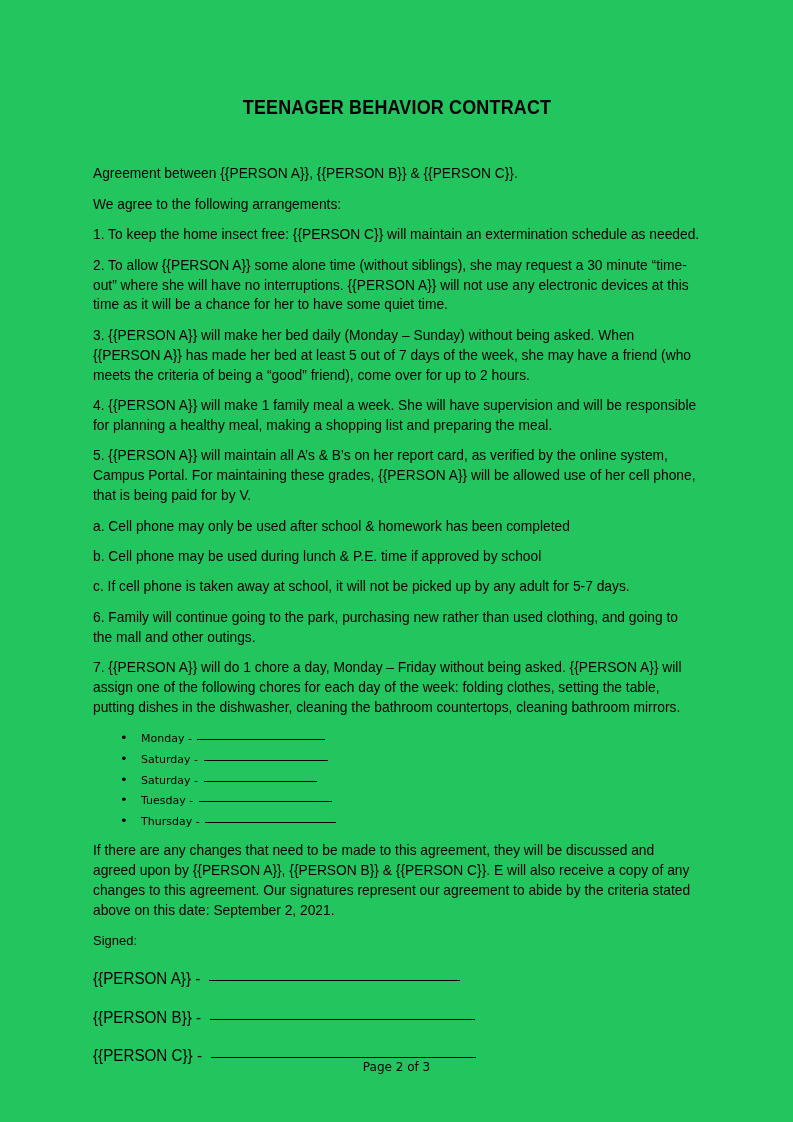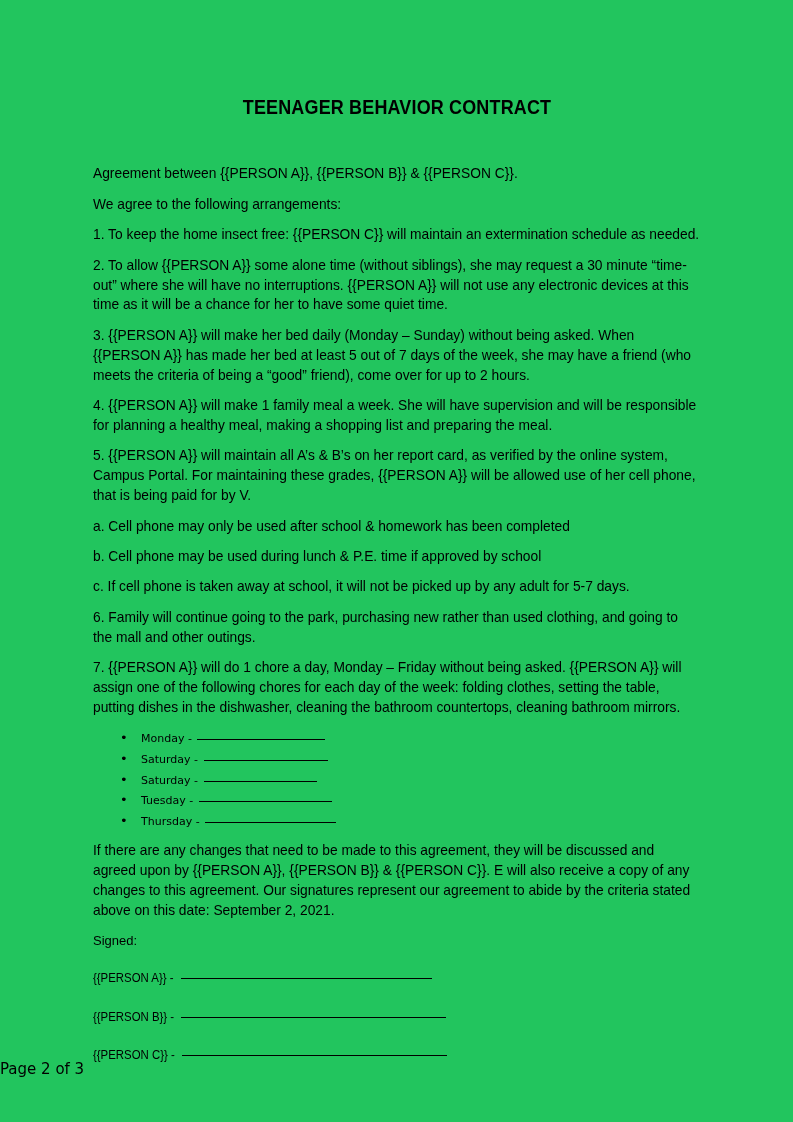--- a/index.html
+++ b/index.html
@@ -88,21 +88,21 @@
     display: inline-block;
     border-bottom: 1.3px solid #000;
     vertical-align: 2px;
     margin-left: 2px;
   }
 
   .sig-block {
     margin-top: 16px;
   }
   .sig-row {
-    font-size: 12px;
+    font-size: 16px;
     line-height: 19.9px;
     margin-bottom: 18.5px;
     white-space: nowrap;
   }
   .sig-row .sig-name {
     display: inline-block;
     transform: scaleX(0.95);
     transform-origin: left center;
   }
   .sig-row .sig-line {
@@ -116,22 +116,22 @@
     font-size: 13px;
     line-height: 19.9px;
     margin: 0 0 18px 0;
   }
 
   .footer {
     position: absolute;
     left: 0;
     top: 1060px;
     width: 793px;
-    text-align: left;
-    font-size: 15px;
+    text-align: center;
+    font-size: 12px;
     font-family: "DejaVu Sans", sans-serif;
     color: #000000;
   }
 </style>
 </head>
 <body>
 
 <div class="page">
 
   <div class="content">

